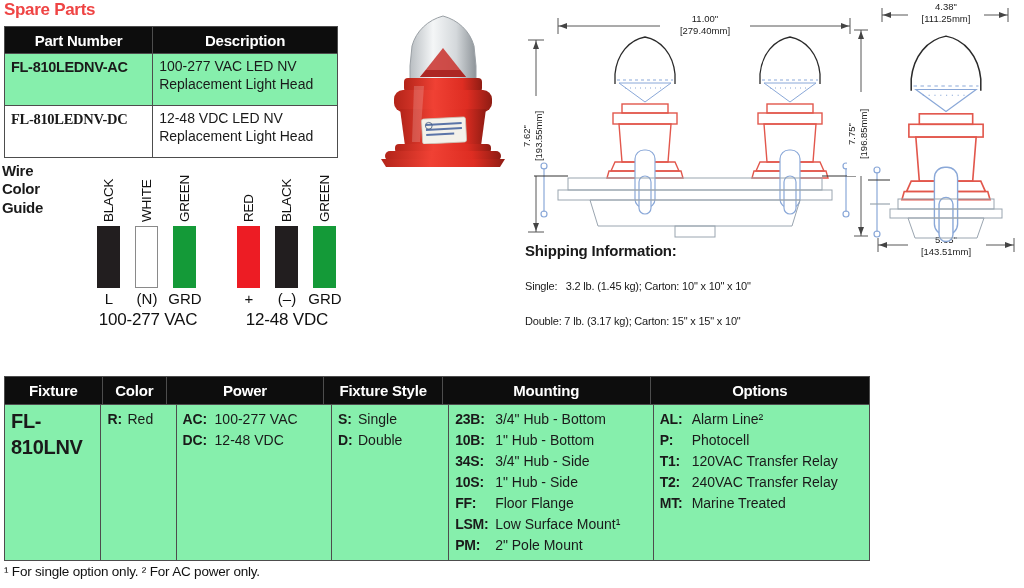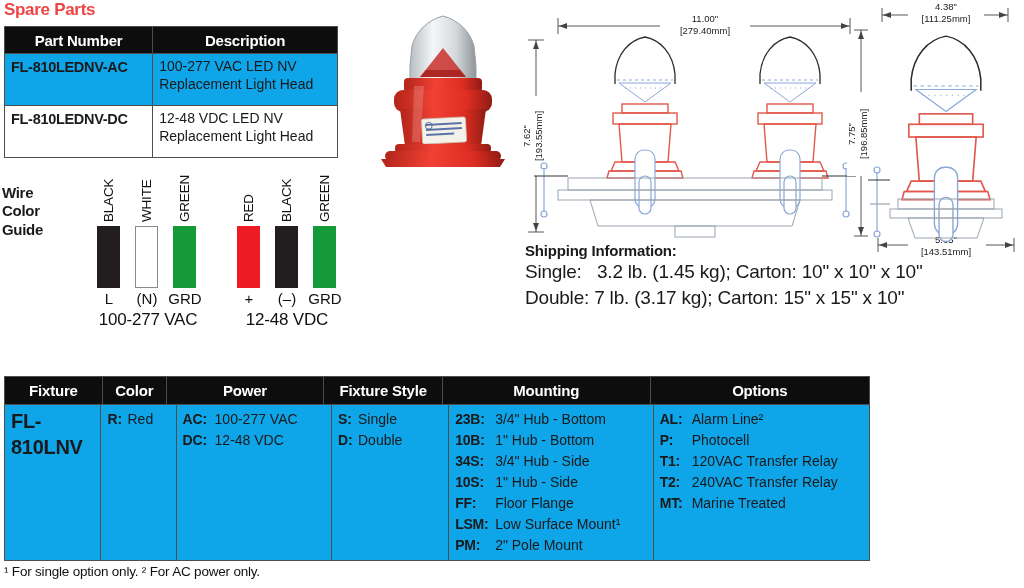--- a/index.html
+++ b/index.html
@@ -8,42 +8,42 @@
   .abs{position:absolute;}
   .sec-title{font-weight:bold;font-size:17px;letter-spacing:-0.3px;color:#ef4444;}
 
   
   .tbl{position:absolute;border:1px solid #4d4d4d;box-sizing:border-box;}
   .tr{display:flex;box-sizing:border-box;}
   .th{background:#0d0d0d;color:#fff;font-weight:bold;font-size:15px;display:flex;
       align-items:center;justify-content:center;box-sizing:border-box;letter-spacing:-0.2px;}
   .td{box-sizing:border-box;border-left:1px solid #4d4d4d;padding:4px 6px;font-size:14px;line-height:1.28;}
   .td:first-child{border-left:none;}
-  .row-gray{background:#0ea5e9;}
+  .row-gray{background:#86efac;}
   .row-white{background:#ffffff;}
   .part{font-weight:bold;font-size:14.5px;letter-spacing:-0.3px;}
   .hdr-cell{border-left:1px solid #4d4d4d;}
   .hdr-cell:first-child{border-left:none;}
 
   .kv{display:grid;grid-template-columns:var(--cw,34px) 1fr;line-height:21px;font-size:14px;}
   .kv b{font-weight:bold;letter-spacing:-0.2px;}
 
   
   .wire-title{font-weight:bold;font-size:15px;line-height:1.22;letter-spacing:-0.3px;}
   .wire-bar{position:absolute;width:23px;height:62px;}
   .wb-white{border:1px solid #8a8a8a;box-sizing:border-box;}
   .wire-vlabel{position:absolute;writing-mode:vertical-rl;transform:rotate(180deg);
                font-size:13.5px;letter-spacing:-0.2px;color:#111;height:62px;width:23px;
                display:flex;align-items:center;justify-content:flex-start;}
   .wire-term{position:absolute;font-size:15px;text-align:center;width:34px;color:#111;}
   .wire-group{position:absolute;font-size:17px;letter-spacing:-0.2px;color:#111;text-align:center;}
 
   
   .ship-title{font-weight:bold;font-size:15px;letter-spacing:-0.2px;}
-  .ship-line{font-size:19px;line-height:1.38;white-space:pre;letter-spacing:-0.2px;}
+  .ship-line{font-size:11px;line-height:1.38;white-space:pre;letter-spacing:-0.2px;margin-top:20px;}
 
   .footnote{font-size:13.5px;letter-spacing:-0.2px;color:#111;}
 
   svg text{font-family:"Liberation Sans",sans-serif;}
 </style>
 </head>
 <body>
 
 <div id="page">
 
@@ -52,26 +52,26 @@
   <div class="tbl" style="left:4px;top:26px;width:334px;">
     <div class="tr" style="height:26px;">
       <div class="th hdr-cell" style="width:148px;">Part Number</div>
       <div class="th hdr-cell" style="width:186px;">Description</div>
     </div>
     <div class="tr row-gray" style="min-height:52px;border-top:1px solid #4d4d4d;">
       <div class="td part" style="width:148px;">FL-810LEDNV-AC</div>
       <div class="td" style="width:186px;">100-277 VAC LED NV Replacement Light Head</div>
     </div>
     <div class="tr row-white" style="min-height:52px;border-top:1px solid #4d4d4d;">
-      <div class="td part" style="width:148px;">FL-810LEDNV-DC</div>
+      <div class="td part" style="width:148px;font-family:Liberation Serif, serif;">FL-810LEDNV-DC</div>
       <div class="td" style="width:186px;">12-48 VDC LED NV Replacement Light Head</div>
     </div>
   </div>
 
-  <div class="abs wire-title" style="left:2px;top:184px;">
+  <div class="abs wire-title" style="left:2px;top:162px;">
     <div>Wire</div>
     <div>Color</div>
     <div>Guide</div>
   </div>
 
   <div class="wire-vlabel" style="left:97px;top:160px;">BLACK</div>
   <div class="wire-vlabel" style="left:135px;top:160px;">WHITE</div>
   <div class="wire-vlabel" style="left:173px;top:160px;">GREEN</div>
   <div class="wire-vlabel" style="left:237px;top:160px;">RED</div>
   <div class="wire-vlabel" style="left:275px;top:160px;">BLACK</div>

